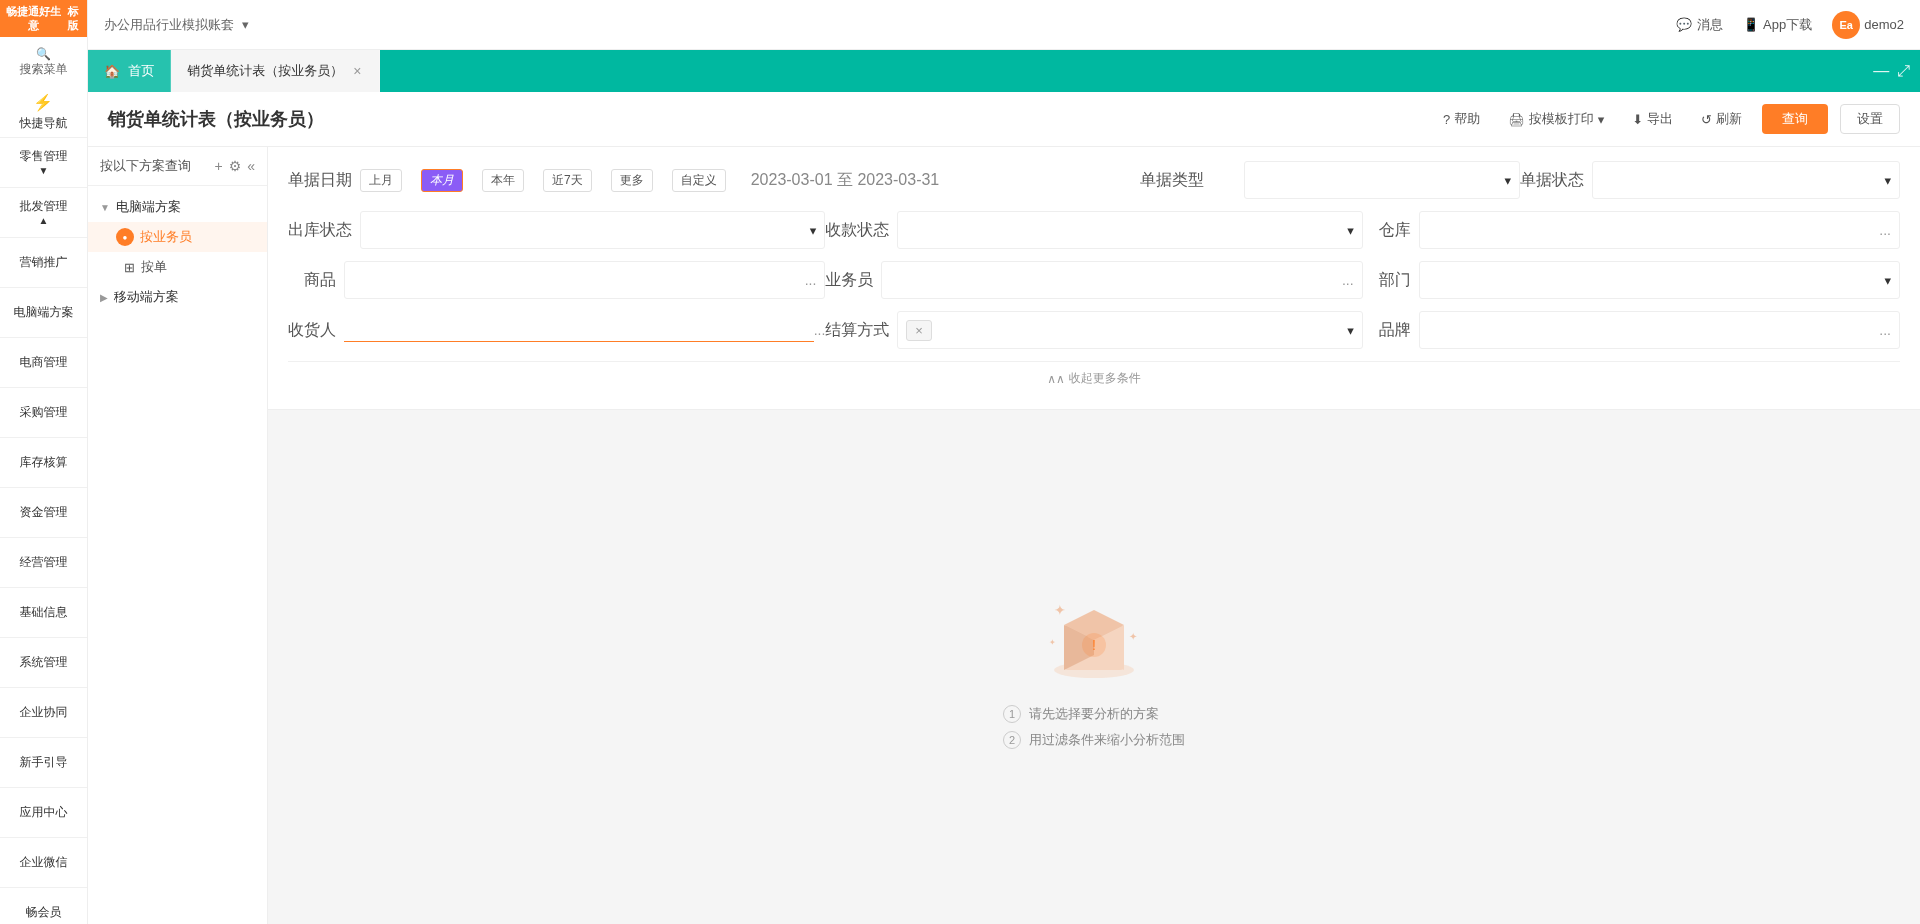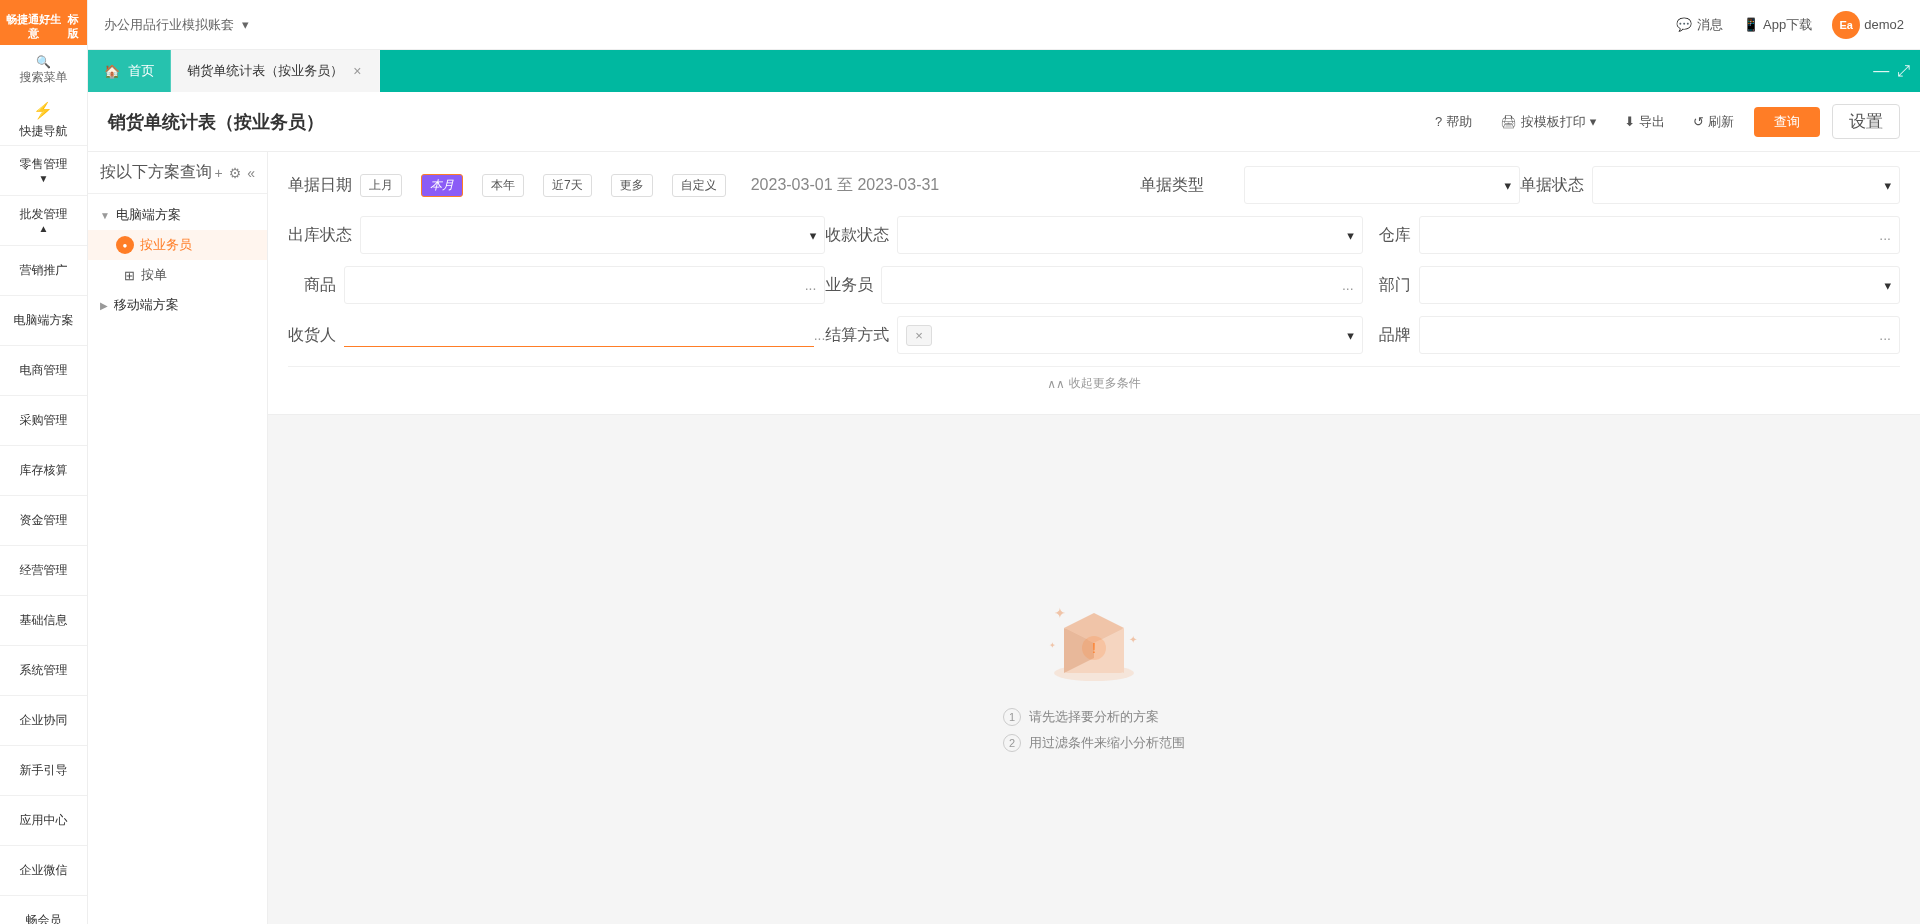--- a/index.html
+++ b/index.html
@@ -21,21 +21,21 @@
       display: flex;
       align-items: center;
       justify-content: center;
       color: #fff;
       font-size: 11px;
       font-weight: bold;
       padding: 4px;
       text-align: center;
       line-height: 1.3;
     }
-    .sidebar-logo span { display: block; margin-top: 8px; }
+    .sidebar-logo span { display: block; }
     .sidebar-nav-item {
       display: flex;
       flex-direction: column;
       align-items: center;
       justify-content: center;
       padding: 10px 4px;
       font-size: 12px;
       color: #333;
       cursor: pointer;
       border-bottom: 1px solid #f0f0f0;
@@ -182,21 +182,21 @@
       padding: 6px 20px;
       font-size: 13px;
       cursor: pointer;
     }
     .btn-secondary {
       background: #fff;
       color: #555;
       border: 1px solid #ddd;
       border-radius: 4px;
       padding: 5px 16px;
-      font-size: 17px;
+      font-size: 13px;
       cursor: pointer;
     }
 
     
     .body-split {
       display: flex;
       flex: 1;
       overflow: hidden;
     }
 
@@ -211,21 +211,21 @@
     }
     .left-panel-header {
       padding: 10px 12px;
       display: flex;
       align-items: center;
       justify-content: space-between;
       font-size: 13px;
       color: #333;
       border-bottom: 1px solid #f0f0f0;
     }
-    .left-panel-header-title { font-size: 16px; color: #555; }
+    .left-panel-header-title { font-size: 13px; color: #555; }
     .left-panel-icons { display: flex; gap: 6px; align-items: center; }
     .icon-small { font-size: 14px; color: #888; cursor: pointer; }
 
     .tree-section { padding: 6px 0; }
     .tree-group-header {
       display: flex;
       align-items: center;
       gap: 6px;
       padding: 6px 12px;
       font-size: 13px;

